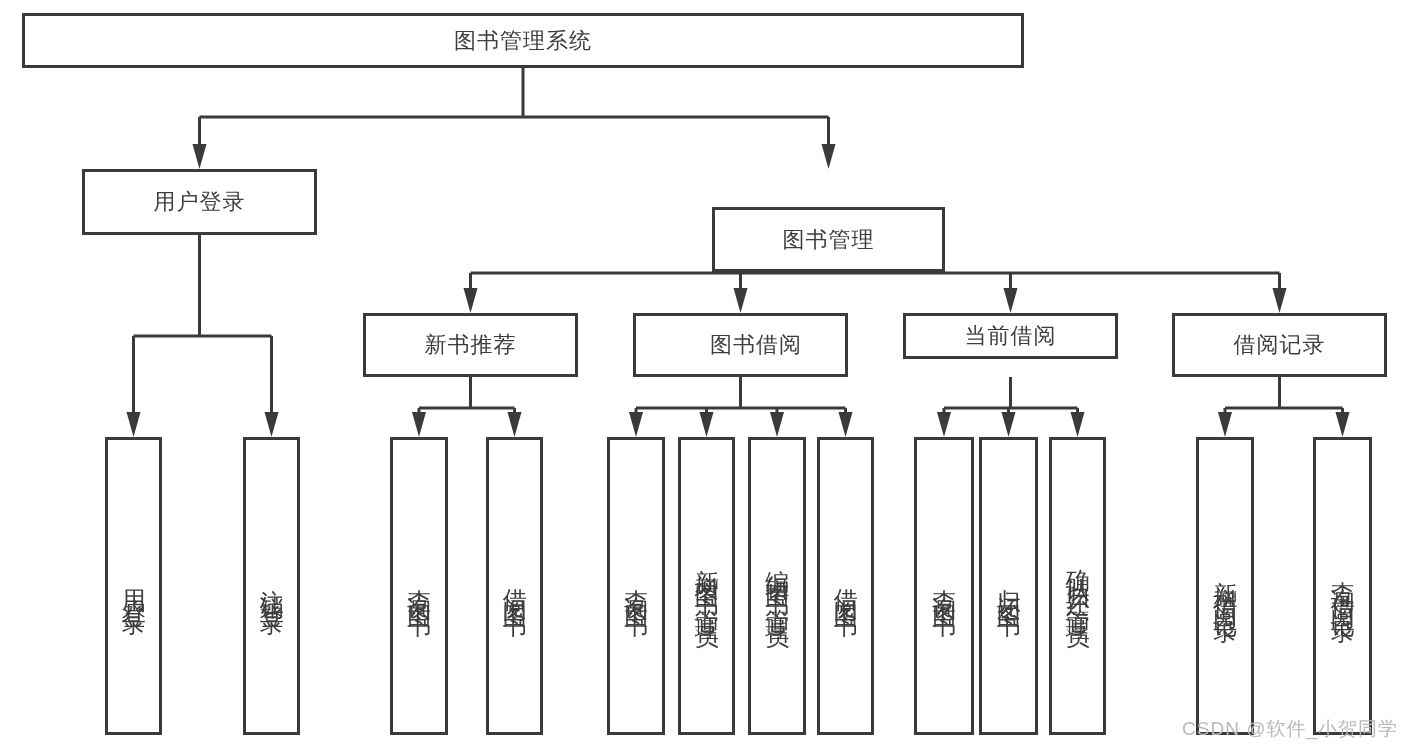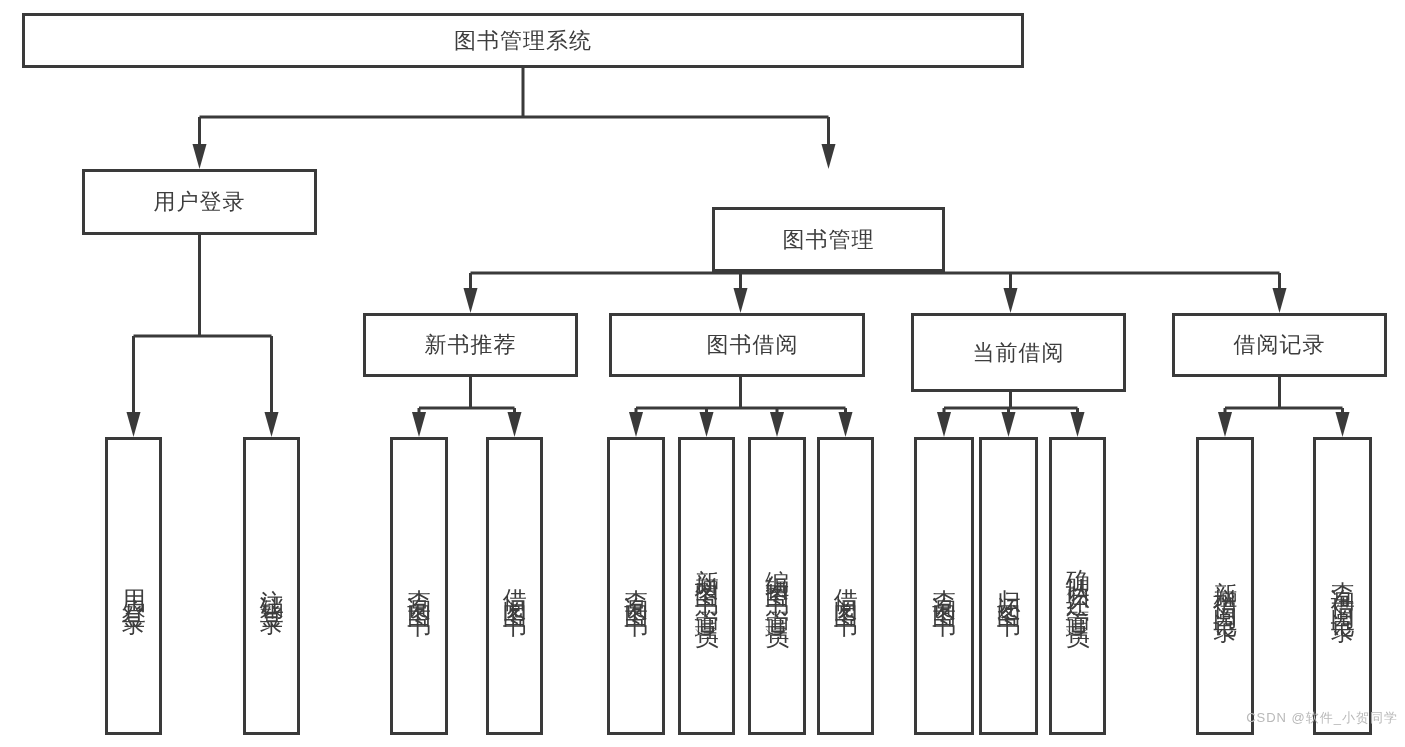--- a/index.html
+++ b/index.html
@@ -47,43 +47,43 @@
     font-size: 24px;
     line-height: 1.1;
     letter-spacing: 8px;
     white-space: nowrap;
   }
   
   .n-root      { left: 22px;   top: 13px;  width: 1002px; height: 55px; }
   .n-userlogin { left: 82px;   top: 169px; width: 235px;  height: 66px; }
   .n-bookmgmt  { left: 712px;  top: 169px; width: 233px;  height: 65px; margin-top: 38px; }
   .n-newrec    { left: 363px;  top: 313px; width: 215px;  height: 64px; align-items: center; }
-  .n-borrow    { left: 609px;  top: 313px; width: 256px;  height: 64px; padding-left: 31px; }
-  .n-current   { left: 903px;  top: 313px; width: 215px;  height: 79px; margin-left: 8px; }
+  .n-borrow    { left: 633px;  top: 313px; width: 215px;  height: 64px; padding-left: 31px; }
+  .n-current   { left: 903px;  top: 313px; width: 215px;  height: 46px; }
   .n-records   { left: 1172px; top: 313px; width: 215px;  height: 64px; }
   
   .vbox { top: 437px; height: 298px; }
   .n-l1  { left: 105px;  width: 57px; }
   .n-l2  { left: 243px;  width: 57px; }
   .n-l3  { left: 390px;  width: 58px; }
   .n-l4  { left: 486px;  width: 57px; }
   .n-l5  { left: 607px;  width: 58px; }
   .n-l6  { left: 678px;  width: 57px; }
   .n-l7  { left: 748px;  width: 58px; }
   .n-l8  { left: 817px;  width: 57px; }
   .n-l9  { left: 914px;  width: 60px; }
   .n-l10 { left: 979px;  width: 59px; }
   .n-l11 { left: 1049px; width: 57px; }
   .n-l12 { left: 1196px; width: 58px; }
   .n-l13 { left: 1313px; width: 59px; }
   .watermark {
     position: absolute;
     right: 7px;
-    bottom: 20px;
-    font-size: 13px;
+    bottom: 5px;
+    font-size: 19px;
     color: var(--watermark);
     letter-spacing: 1px;
     z-index: 5;
   }
 </style>
 </head>
 <body>
 
 <div class="stage">
 

